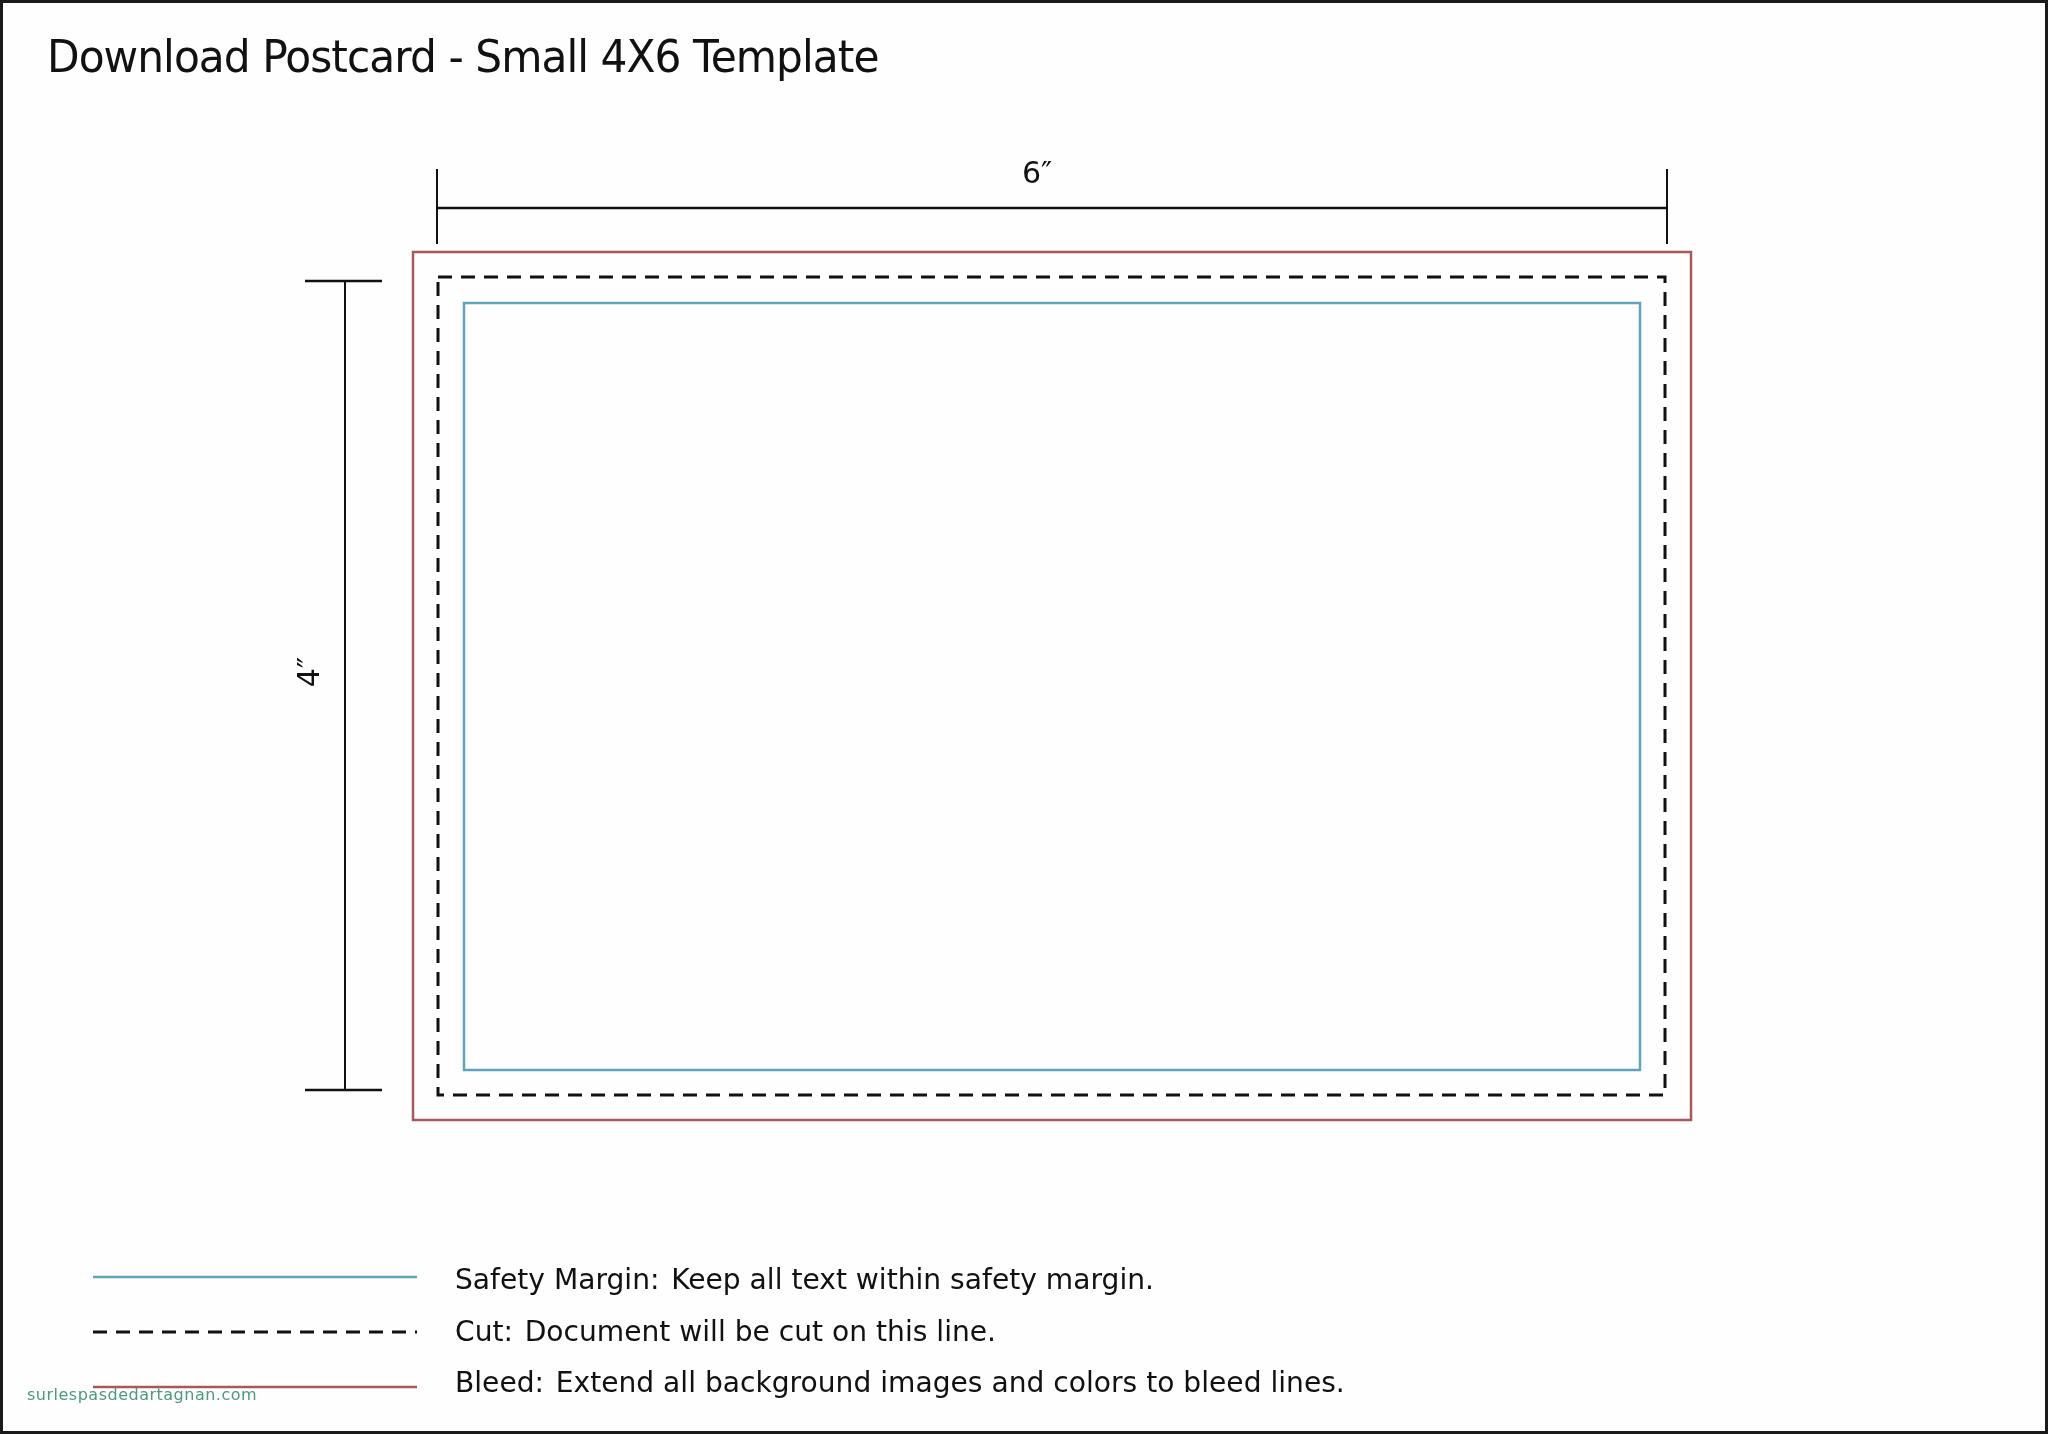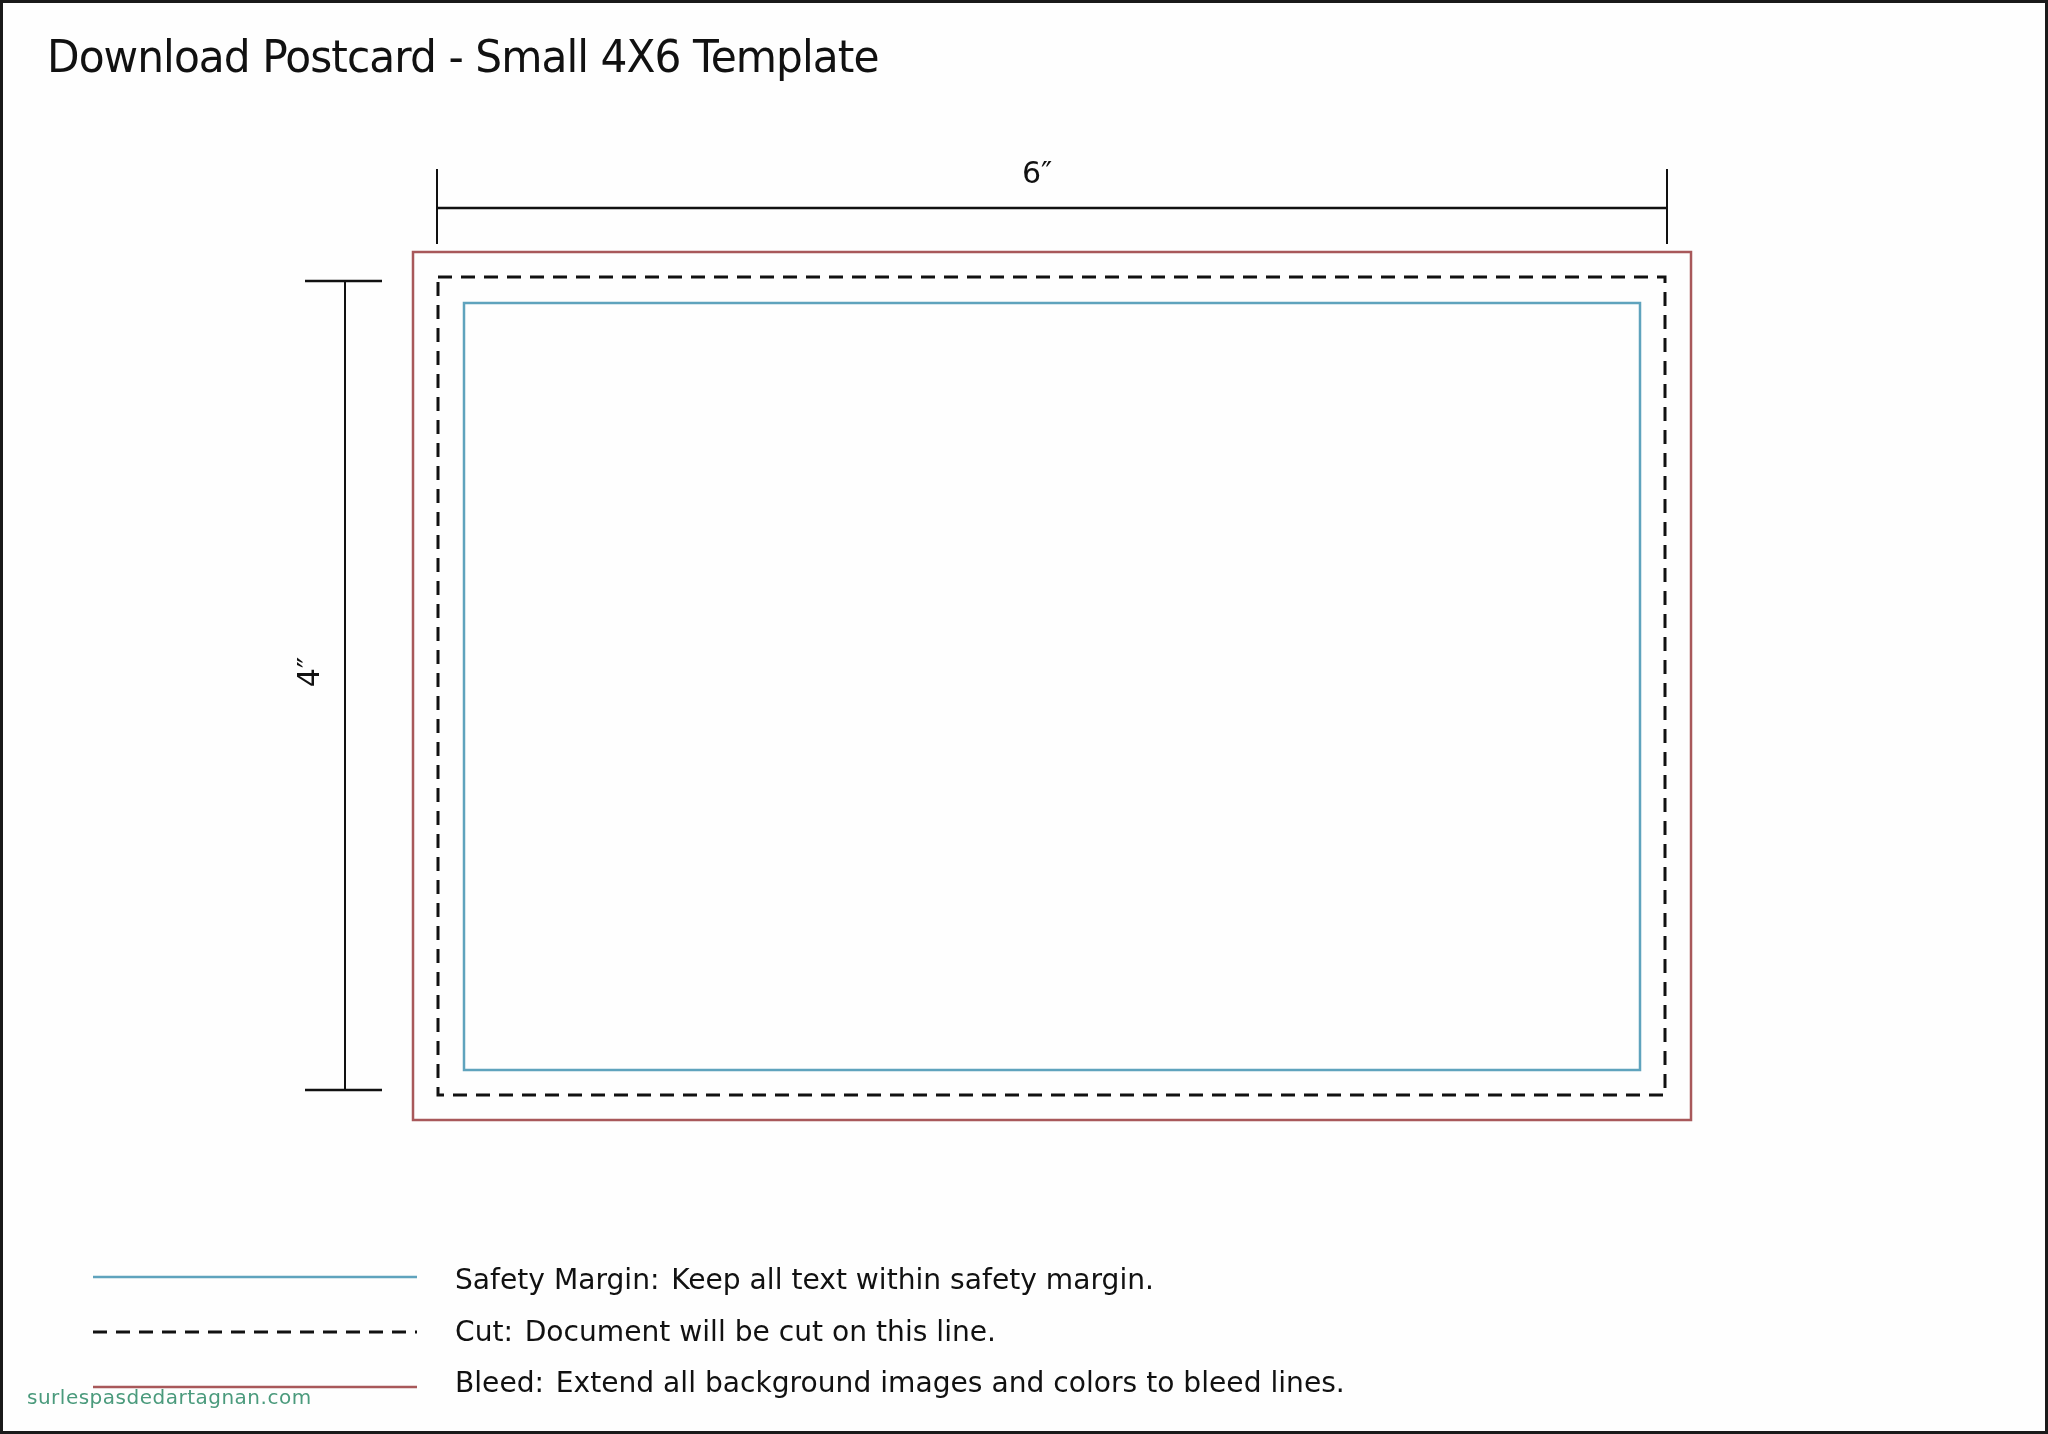--- a/index.html
+++ b/index.html
@@ -8,21 +8,21 @@
   .title { position: absolute; left: 47px; top: 28px; font-size: 45px; letter-spacing: -1px; white-space: nowrap; line-height: 58px; transform: scaleX(0.94); transform-origin: left top; }
   svg.diagram { position: absolute; left: 0; top: 0; }
   .dim-label { position: absolute; font-size: 30px; line-height: 34px; white-space: nowrap; }
   .dim-h-label { left: 1022px; top: 156px; }
   .dim-v-label { left: 294px; top: 655px; transform: rotate(-90deg); transform-origin: center center; }
   .legend-text { position: absolute; left: 455px; font-size: 29px; line-height: 36px; white-space: nowrap; transform: scaleX(0.97); transform-origin: left top; }
   .legend-text .term { margin-right: 12px; }
   .lt-safety { top: 1261px; }
   .lt-cut { top: 1313px; }
   .lt-bleed { top: 1364px; }
-  .watermark { position: absolute; left: 27px; top: 1385px; font-size: 20px; color: #4a9a7c; letter-spacing: 0.5px; white-space: nowrap; font-family: "DejaVu Sans", sans-serif; }
+  .watermark { position: absolute; left: 27px; top: 1385px; font-size: 16px; color: #4a9a7c; letter-spacing: 0.5px; white-space: nowrap; font-family: "DejaVu Sans", sans-serif; }
 </style>
 </head>
 <body>
 
 <div class="frame"></div>
 
 <div class="title">Download Postcard - Small 4X6 Template</div>
 
 <svg class="diagram" width="2048" height="1434" viewBox="0 0 2048 1434">
 

